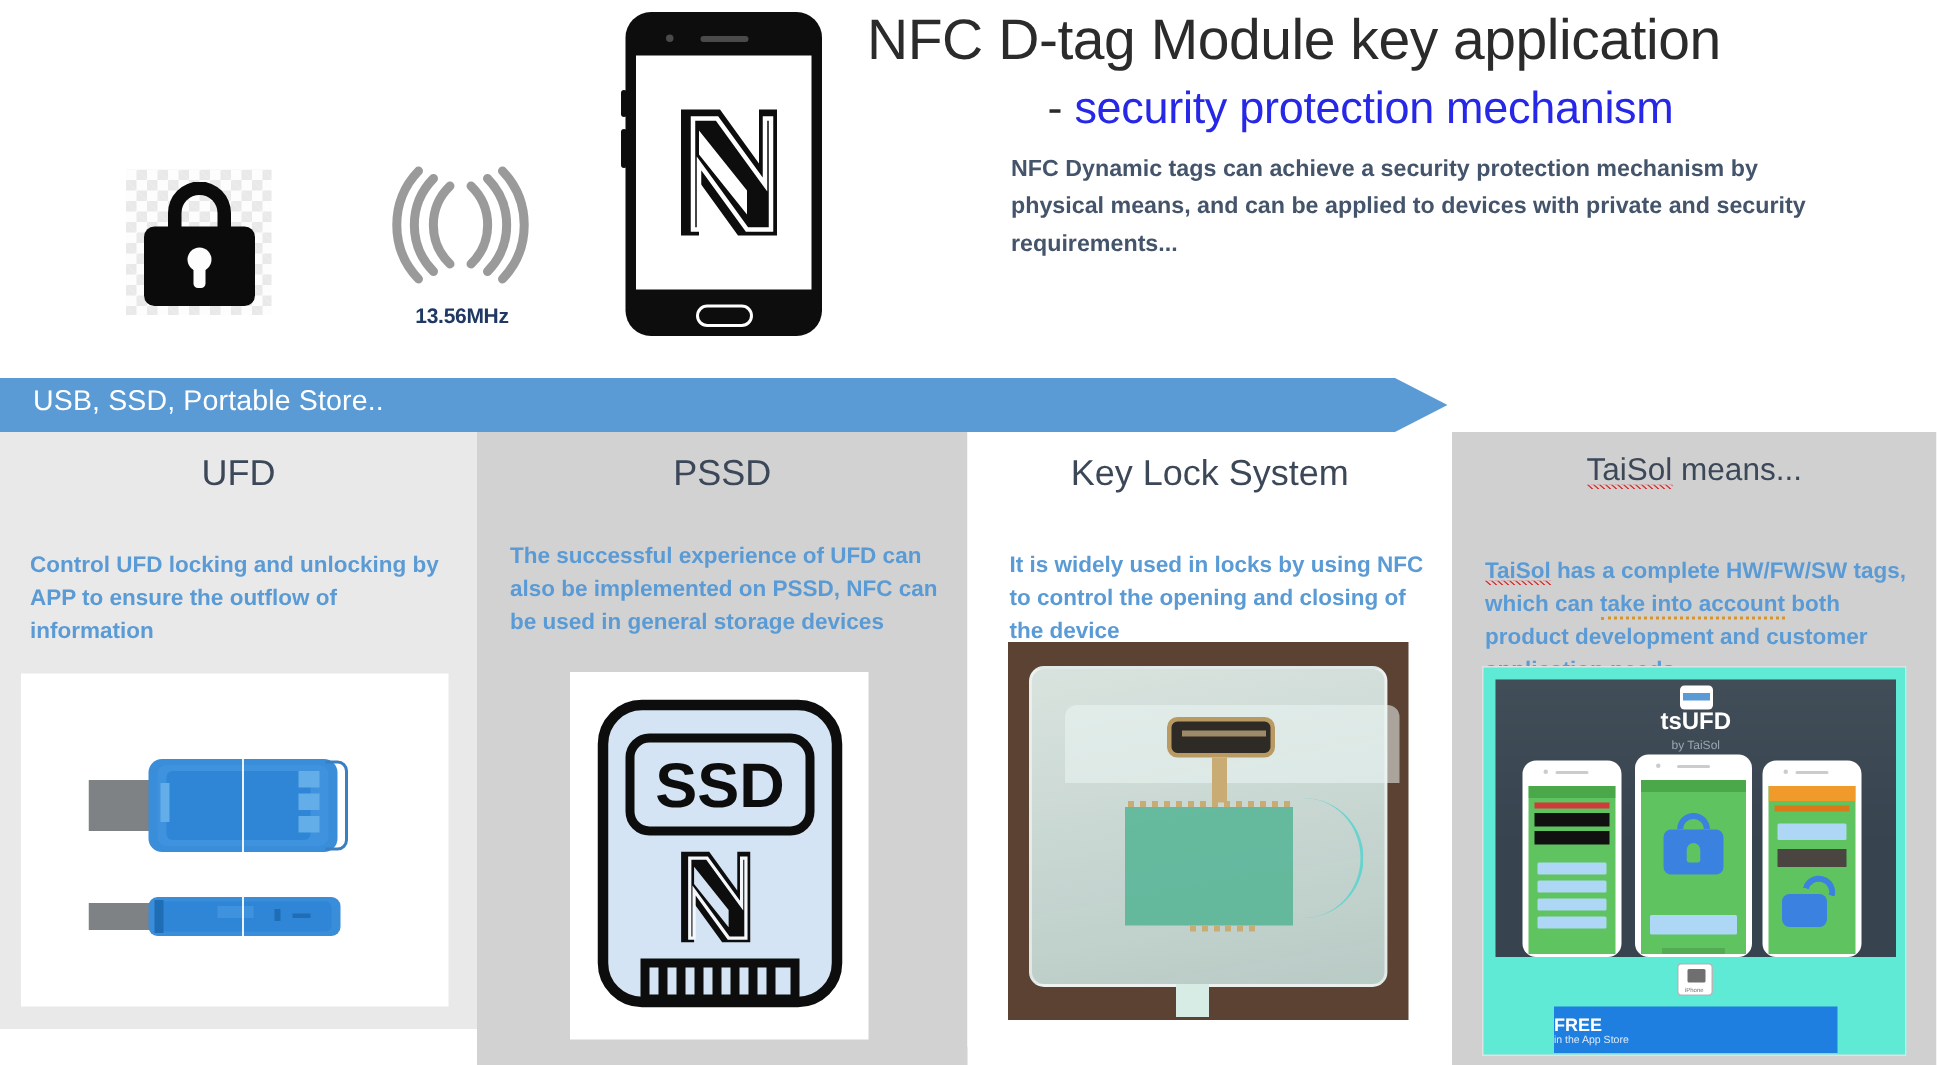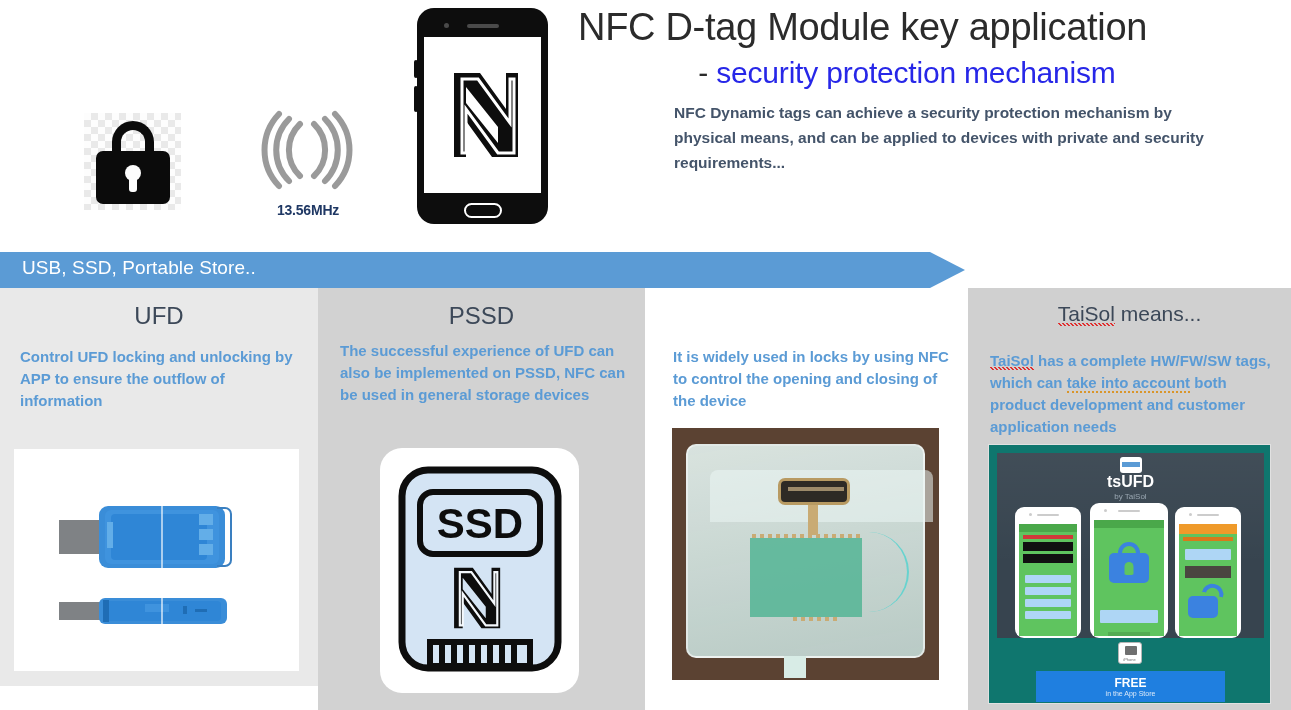--- a/index.html
+++ b/index.html
@@ -70,41 +70,41 @@
   .col { position: absolute; top: 288px; }
   .col-1 { left: 0;    width: 318px; height: 398px; background: #e9e9e9; }
   .col-2 { left: 318px; width: 327px; height: 504px; background: #d2d2d2; }
   .col-3 { left: 645px; width: 323px; height: 410px; background: #ffffff; }
   .col-4 { left: 968px; width: 323px; height: 422px; background: #d0d0d0; }
 
   .col-head { position: absolute; top: 14px; left: 0; width: 100%; text-align: center;
     font-size: 24px; color: #3c4858; font-weight: 400; }
   .col-head-4 { font-size: 21px; }
   .col-body { position: absolute; font-size: 15px; font-weight: bold;
-    color: #5b9bd5; line-height: 1.46; }
+    color: #5b9bd5; line-height: 1.46; margin-top: 20px; }
   .col-body-1 { left: 20px; top: 58px; width: 285px; }
   .col-body-2 { left: 22px; top: 52px; width: 288px; }
   .col-body-3 { left: 28px; top: 58px; width: 280px; }
   .col-body-4 { left: 22px; top: 62px; width: 292px; }
 
   .sq-red { background-repeat: repeat-x; background-position: left bottom;
     background-size: 4px 3px;
     background-image: linear-gradient(45deg, transparent 40%, #e03030 40%, #e03030 60%, transparent 60%);
     padding-bottom: 1px; }
   .dot-orange { border-bottom: 2px dotted #d9952a; }
 
   
   .usb-card { position: absolute; left: 14px; top: 161px; width: 285px; height: 222px;
     background: #ffffff; }
   .usb1 { position: absolute; left: 45px; top: 53px; }
   .usb2 { position: absolute; left: 45px; top: 145px; }
 
   
   .ssd-card { position: absolute; left: 62px; top: 160px; width: 199px; height: 245px;
-    background: #ffffff; display:flex; align-items:center; justify-content:center;border-radius:22px; }
+    background: #ffffff; display:flex; align-items:center; justify-content:center; }
 
   
   .lockbox { position: absolute; left: 27px; top: 140px; width: 267px; height: 252px;
     background: #5b4232; overflow: hidden; }
   .lb-table { position:absolute; left:0; top:0; width:100%; height:100%;
     background: linear-gradient(180deg,#5e4staff 0%,#5e4533 0%,#6b4f39 100%); }
   .lb-box { position:absolute; left:14px; top:16px; width:239px; height:214px;
     background: linear-gradient(170deg, rgba(226,239,236,.93), rgba(198,222,218,.88));
     border: 2px solid rgba(255,255,255,.55); border-radius: 10px; }
   .lb-lid { position:absolute; left:22px; top:24px; width:223px; height:52px;
@@ -121,21 +121,21 @@
     background: repeating-linear-gradient(90deg,#c9ab74 0 4px, transparent 4px 8px); }
   .lb-pcb-pins2 { position:absolute; left:105px; top:171px; width:45px; height:4px;
     background: repeating-linear-gradient(90deg,#c9ab74 0 4px, transparent 4px 8px); }
   .lb-wire { position:absolute; left:163px; top:86px; width:58px; height:80px;
     border-right: 2px solid #67d3cf; border-radius: 0 60px 60px 0; }
   .lb-plug { position:absolute; left:112px; top:228px; width:22px; height:22px;
     background:#d8ece6; }
 
   
   .app-card { position: absolute; left: 20px; top: 156px; width: 283px; height: 260px;
-    background: #0f766e; border: 1px solid #e1e1e1; }
+    background: #5eead4; border: 1px solid #e1e1e1; }
   .app-hero { position: absolute; left: 8px; top: 8px; width: 267px; height: 185px;
     background: #37444f; overflow: hidden; }
   .app-hero-sheen { position:absolute; left:0; top:0; width:100%; height:60%;
     background: linear-gradient(180deg, rgba(255,255,255,.05), rgba(255,255,255,0)); }
   .app-icon { position:absolute; left:123px; top:4px; width:22px; height:16px;
     background:#ffffff; border-radius:3px; overflow:hidden; }
   .app-icon i { display:block; height:5px; background:#5b9bd5; margin:5px 2px 0; }
   .app-title { position:absolute; left:0; top:20px; width:267px; text-align:center;
     color:#ffffff; font-size:16px; font-weight:bold; }
   .app-sub { position:absolute; left:0; top:39px; width:267px; text-align:center;
@@ -161,21 +161,21 @@
     border-radius:11px 11px 0 0; }
   .lock-kh { position:absolute; left:50%; transform:translateX(-50%); top:9px;
     width:9px; height:13px; background:#5fc45f; border-radius:5px 5px 2px 2px; }
   .iphone-badge { position:absolute; left:50%; transform:translateX(-50%); top:197px;
     width:24px; height:22px; border:1px solid #b6b6b6; background:#fff; border-radius:3px; }
   .iphone-badge b { position:absolute; left:6px; top:3px; width:12px; height:9px;
     background:#6f6f6f; border-radius:1px; display:block; }
   .iphone-badge span { position:absolute; left:0; bottom:1px; width:100%;
     text-align:center; font-size:4px; color:#6f6f6f; }
   .free-btn { position:absolute; left:47px; top:226px; width:189px; height:31px;
-    background:#1f7fe0; text-align:center; }
+    background:#1f7fe0; }
   .free-btn .f1 { color:#fff; font-size:12px; font-weight:bold; margin-top:5px; }
   .free-btn .f2 { color:#dce9f8; font-size:7px; }
 </style>
 </head>
 <body>
 
 <div class="slide">
 
   <div class="hero">
 
@@ -287,20 +287,21 @@
             <line x1="94" y1="176" x2="94" y2="200"></line>
             <line x1="106" y1="176" x2="106" y2="200"></line>
             <line x1="118" y1="176" x2="118" y2="200"></line>
           </g>
         </g>
       </svg>
     </div>
   </div>
 
   <div class="col col-3">
+    <div class="col-head">Key Lock System</div>
     <div class="col-body col-body-3">It is widely used in locks by using NFC to control the opening and closing of the device</div>
 
     <div class="lockbox">
       <div class="lb-table"></div>
       <div class="lb-box">
         <div class="lb-lid"></div>
         <div class="lb-tag">
           <div class="lb-tag-line"></div>
         </div>
         <div class="lb-stem"></div>

